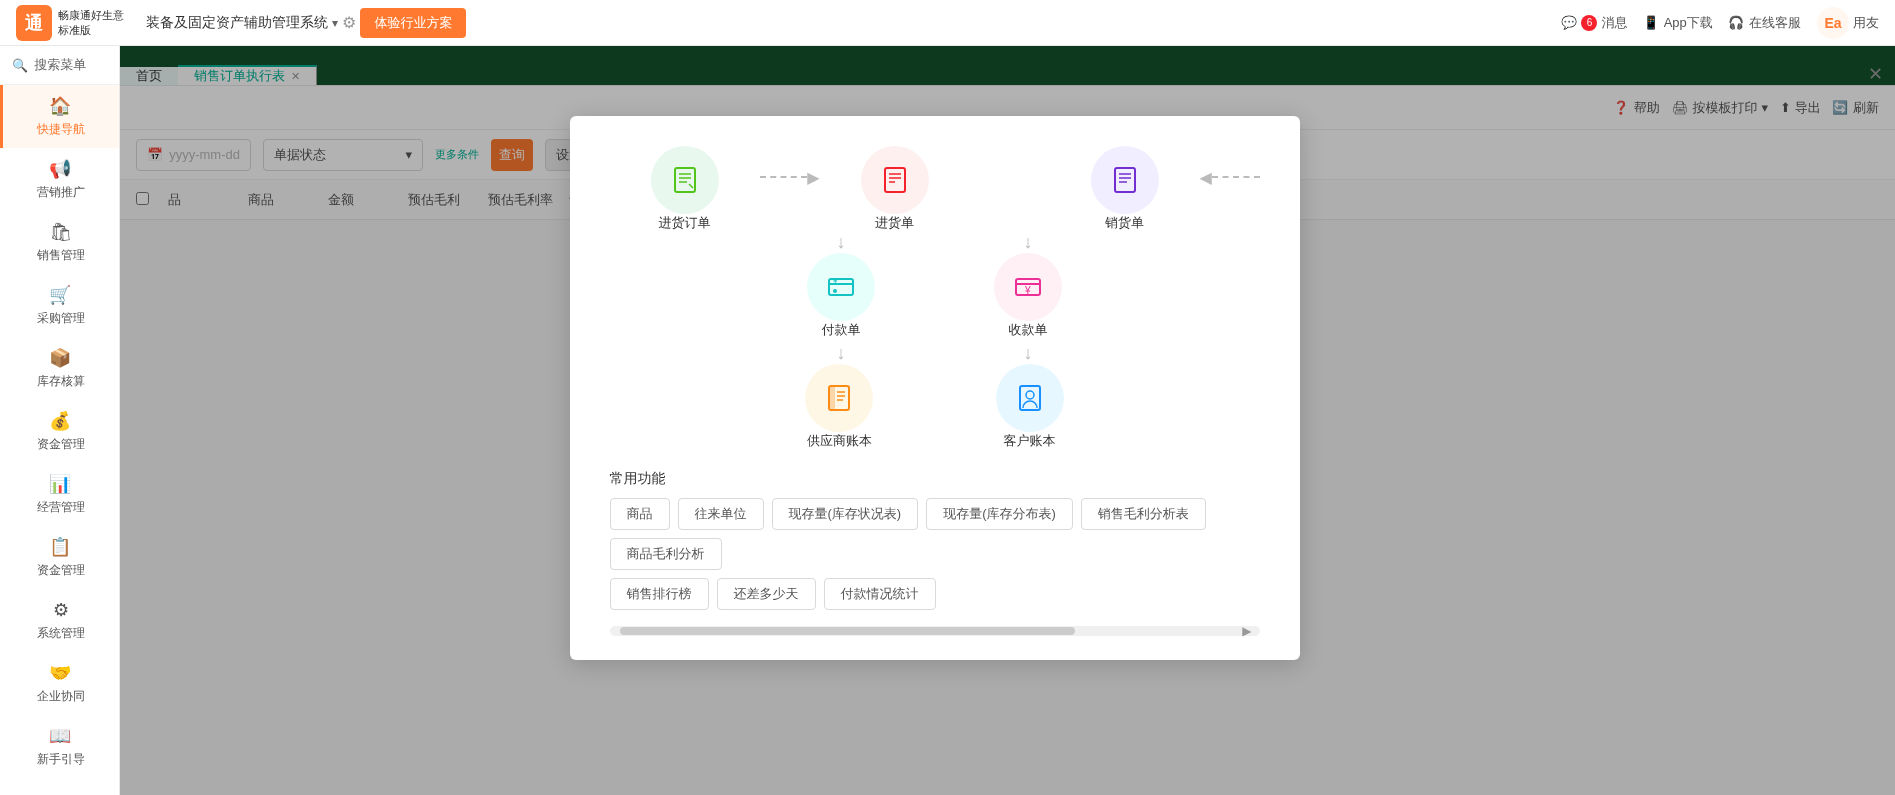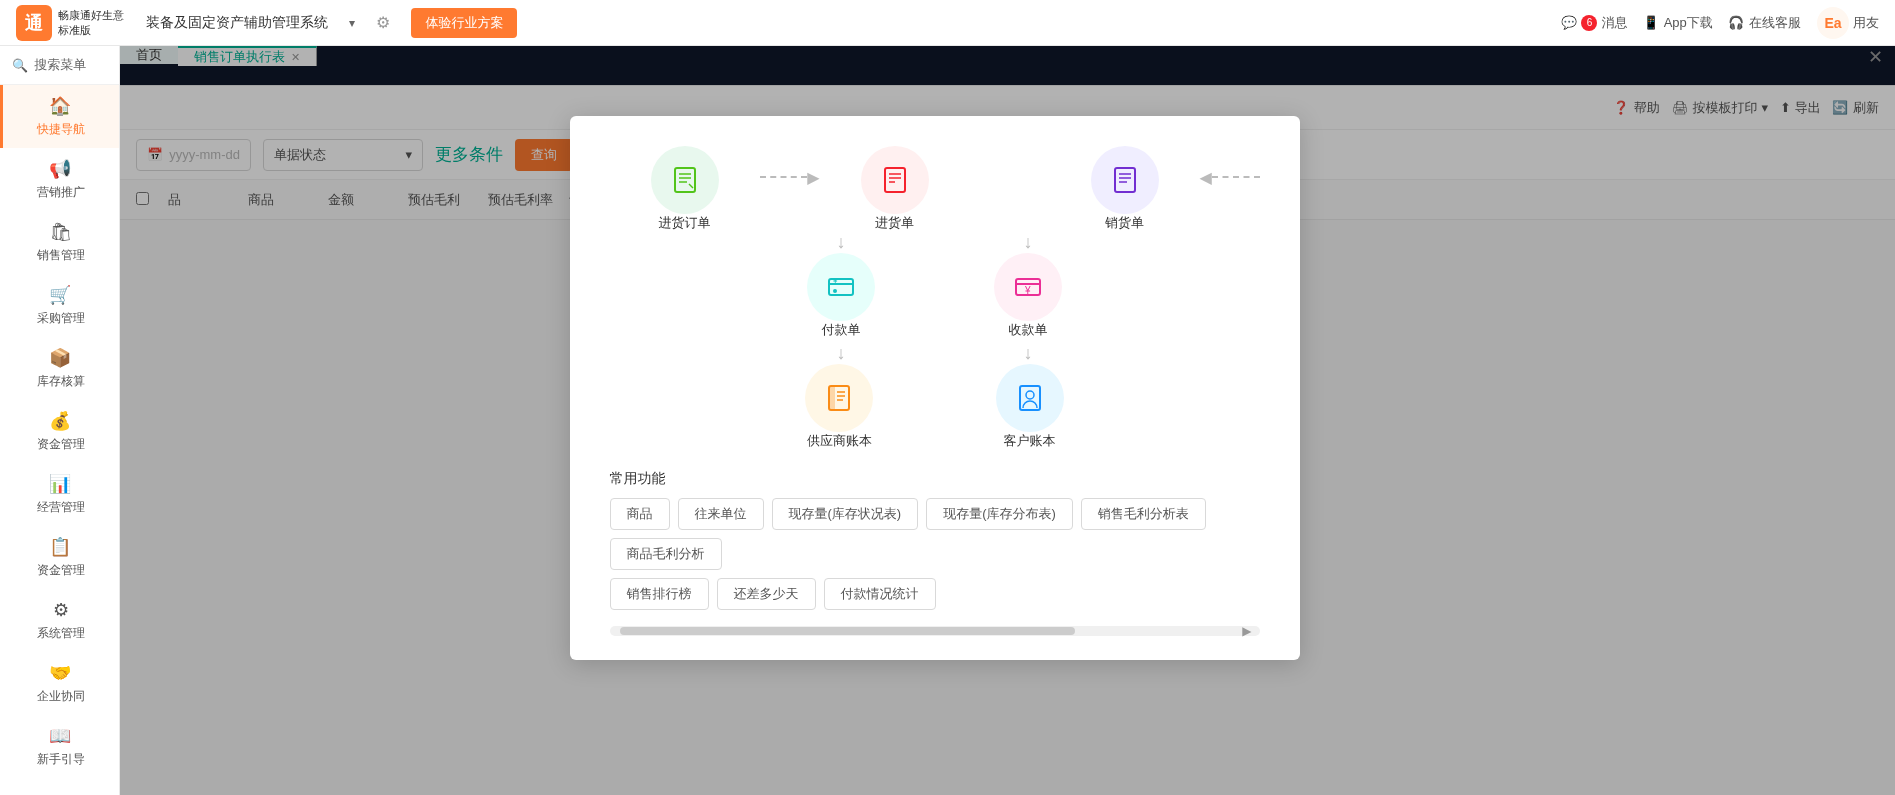--- a/index.html
+++ b/index.html
@@ -31,21 +31,21 @@
       justify-content: center;
       color: #fff;
       font-size: 18px;
       font-weight: bold;
     }
     .logo-text { font-size: 11px; color: #333; line-height: 1.3; }
     .header-center {
       flex: 1;
       display: flex;
       align-items: center;
-      gap: 21px;
+      gap: 4px;
       padding-left: 10px;
     }
     .system-title {
       font-size: 14px;
       color: #333;
       font-weight: 500;
     }
     .header-dropdown {
       cursor: pointer;
       color: #666;
@@ -138,23 +138,23 @@
       flex: 1;
       display: flex;
       flex-direction: column;
       overflow: hidden;
       position: relative;
     }
 
     
     .tab-bar {
       height: 40px;
-      background: #0f172a;
-      display: flex;
-      align-items: flex-start;
+      background: #14532d;
+      display: flex;
+      align-items: flex-end;
       border-bottom: 1px solid #e8e8e8;
       flex-shrink: 0;
     }
     .tab {
       display: flex;
       align-items: center;
       padding: 0 16px;
       font-size: 13px;
       cursor: pointer;
       color: #555;
@@ -232,29 +232,29 @@
       font-size: 13px;
       color: #555;
       height: 32px;
       width: 160px;
       display: flex;
       align-items: center;
       justify-content: space-between;
     }
     .more-conditions {
       color: #00b396;
-      font-size: 17px;
+      font-size: 11px;
       cursor: pointer;
     }
     .search-btn {
       background: #ff7a30;
       color: #fff;
       border: none;
       border-radius: 4px;
-      padding: 5px 16px;
+      padding: 5px 8px;
       font-size: 13px;
       cursor: pointer;
       height: 32px;
     }
     .settings-btn {
       border: 1px solid #d9d9d9;
       border-radius: 4px;
       padding: 5px 10px;
       font-size: 13px;
       color: #555;

